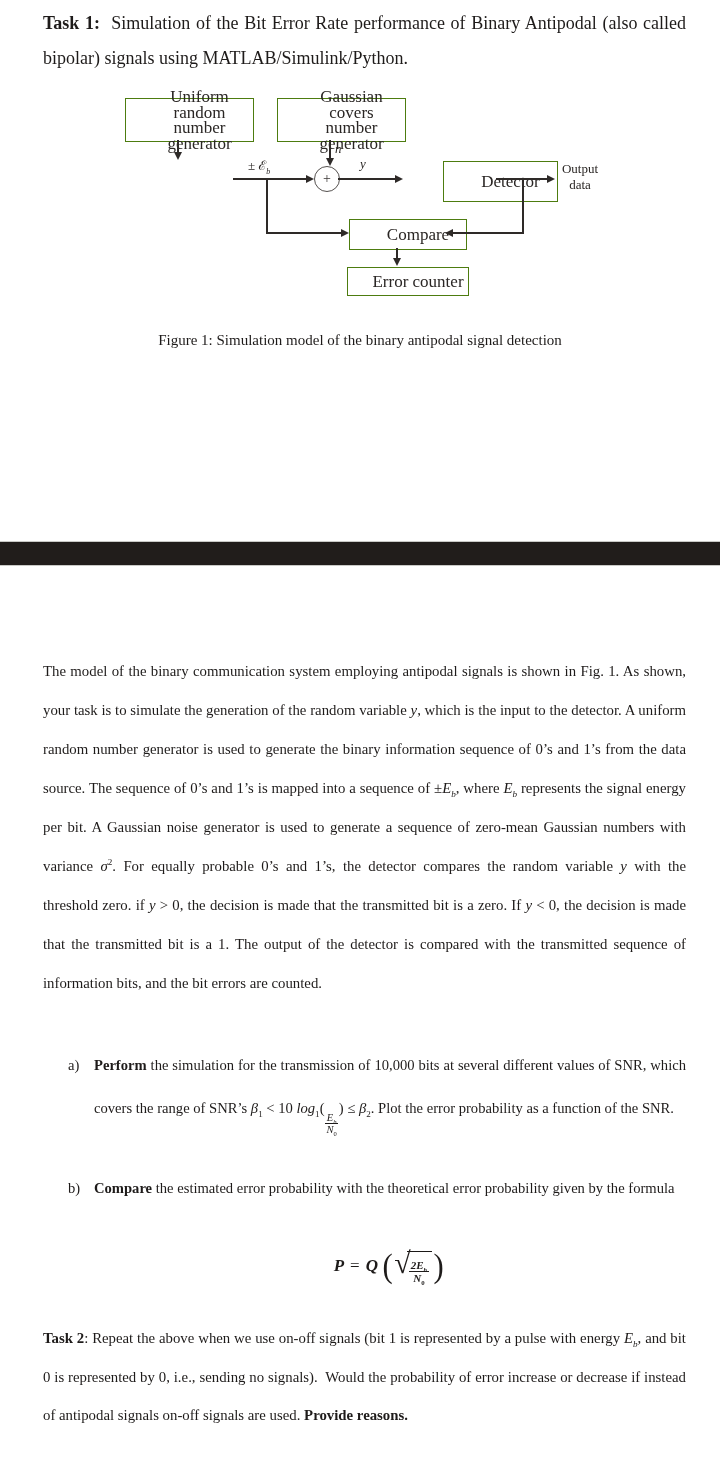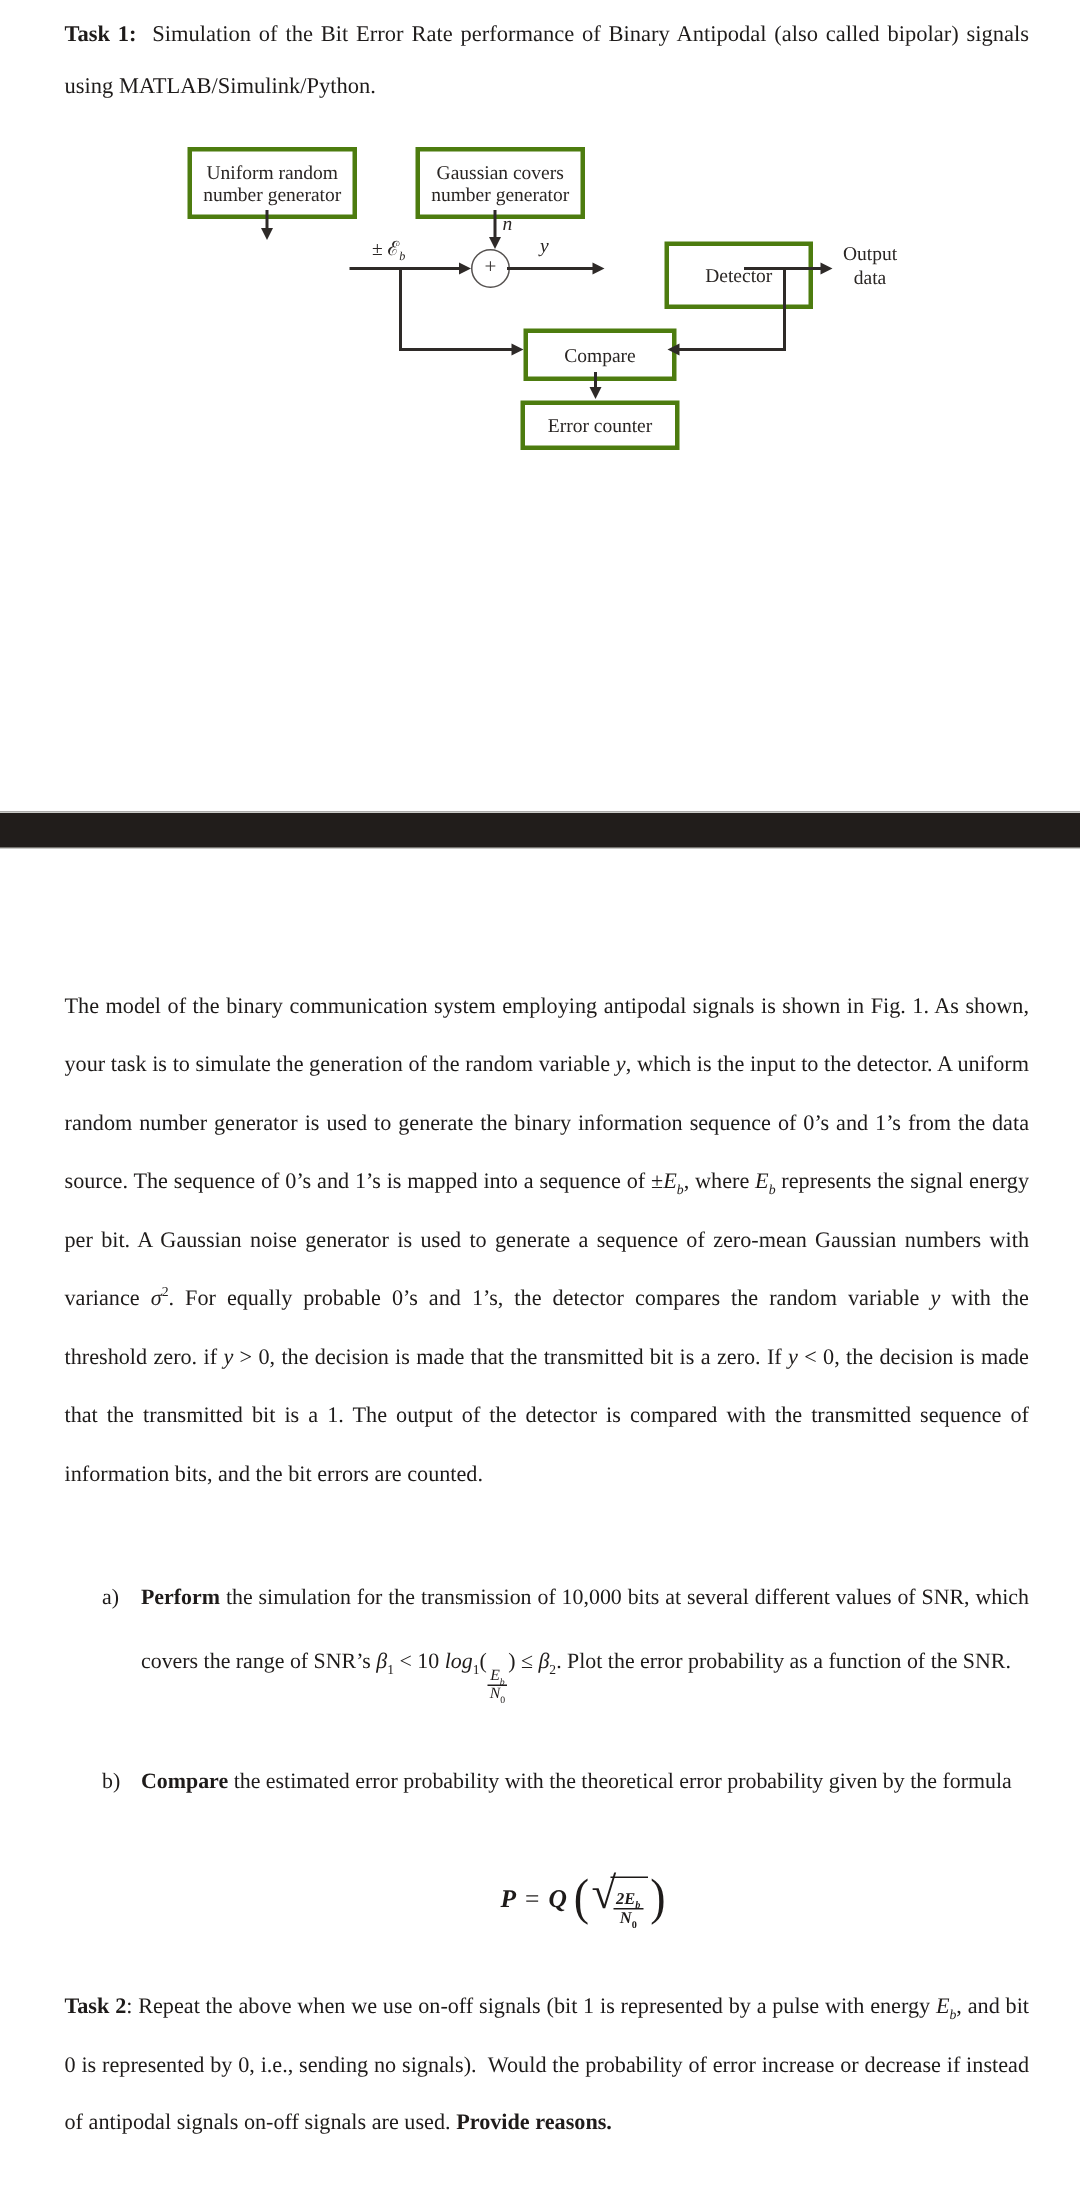--- a/index.html
+++ b/index.html
@@ -1,26 +1,26 @@
 <!DOCTYPE html>
 <html><head>
 <meta charset="utf-8">
 <style>
   html,body{margin:0;padding:0;background:#ffffff;}
   .page{position:relative;width:720px;height:1469px;background:#ffffff;overflow:hidden;
         font-family:"Liberation Serif","DejaVu Serif",serif;color:#1e1b1a;}
-  .para{position:absolute;text-align:justify;font-size:15px;}
+  .para{position:absolute;text-align:justify;font-size:18px;}
   .b{font-weight:bold;}
   .i{font-style:italic;}
   sub,sup{font-size:0.62em;line-height:0;}
   
   .diagram{position:absolute;left:0;top:95px;width:720px;height:205px;}
-  .dbox{position:absolute;border:3px solid #4d7c0f;background:#fff;display:flex;
+  .dbox{position:absolute;border:1px solid #4d7c0f;background:#fff;display:flex;
         align-items:center;justify-content:center;text-align:center;
-        font-size:13px;line-height:15.5px;white-space:pre-line;color:#2a2624;}
+        font-size:17px;line-height:15.5px;white-space:pre-line;color:#2a2624;padding-left:20px;}
   .sumcircle{position:absolute;left:314px;top:71px;width:24px;height:24px;border:1.5px solid #55514f;
         border-radius:50%;display:flex;align-items:center;justify-content:center;
         font-size:14px;color:#3a3634;background:#fff;}
   .hline,.vline{position:absolute;background:#2e2a28;}
   .hline{height:2px;}
   .vline{width:2px;}
   .ah{position:absolute;width:0;height:0;}
   .ah-right{border-top:4.5px solid transparent;border-bottom:4.5px solid transparent;border-left:8px solid #2e2a28;}
   .ah-left{border-top:4.5px solid transparent;border-bottom:4.5px solid transparent;border-right:8px solid #2e2a28;}
   .ah-down{border-left:4.5px solid transparent;border-right:4.5px solid transparent;border-top:8px solid #2e2a28;}
@@ -116,20 +116,21 @@
       <div class="hline" style="left:452px;top:137px;width:72px;"></div>
       <div class="ah ah-left" style="left:445px;top:133.5px;"></div>
     </div>
 
     <div>
       <div class="vline" style="left:396px;top:153px;height:11px;"></div>
       <div class="ah ah-down" style="left:392.5px;top:163px;"></div>
     </div>
   </div>
 
+  <div class="caption">Figure 1: Simulation model of the binary antipodal signal detection</div>
 
 
   <div class="gapband"></div>
 
   <div class="para" style="left:43px;top:652px;width:643px;line-height:39px;font-size:14.8px;"><span>The model of the binary communication system employing antipodal signals is shown in Fig. 1. As shown, your task is to simulate the generation of the random variable </span><span class="i">y</span><span>, which is the input to the detector. A uniform random number generator is used to generate the binary information sequence of 0’s and 1’s from the data source. The sequence of 0’s and 1’s is mapped into a sequence of ±</span><span class="i">E</span><sub class="i">b</sub><span>, where </span><span class="i">E</span><sub class="i">b</sub><span> represents the signal energy per bit. A Gaussian noise generator is used to generate a sequence of zero-mean Gaussian numbers with variance </span><span class="i">σ</span><sup>2</sup><span>. For equally probable 0’s and 1’s, the detector compares the random variable </span><span class="i">y</span><span> with the threshold zero. if </span><span class="i">y</span><span> &gt; 0, the decision is made that the transmitted bit is a zero. If </span><span class="i">y</span><span> &lt; 0, the decision is made that the transmitted bit is a 1. The output of the detector is compared with the transmitted sequence of information bits, and the bit errors are counted.</span></div>
 
   <div class="listitem" style="top:1044px;line-height:43px;">
     <span class="marker">a)</span>
     <span class="itembody"><span class="b">Perform</span><span> the simulation for the transmission of 10,000 bits at several different values of SNR, which covers the range of SNR’s </span><span class="i">β</span><sub>1</sub><span> &lt; 10 </span><span class="i">log</span><sub>1</sub><span>(</span><span class="ifrac">
           <span class="ifrac-n"><span class="i">E</span><sub class="i">b</sub></span>

